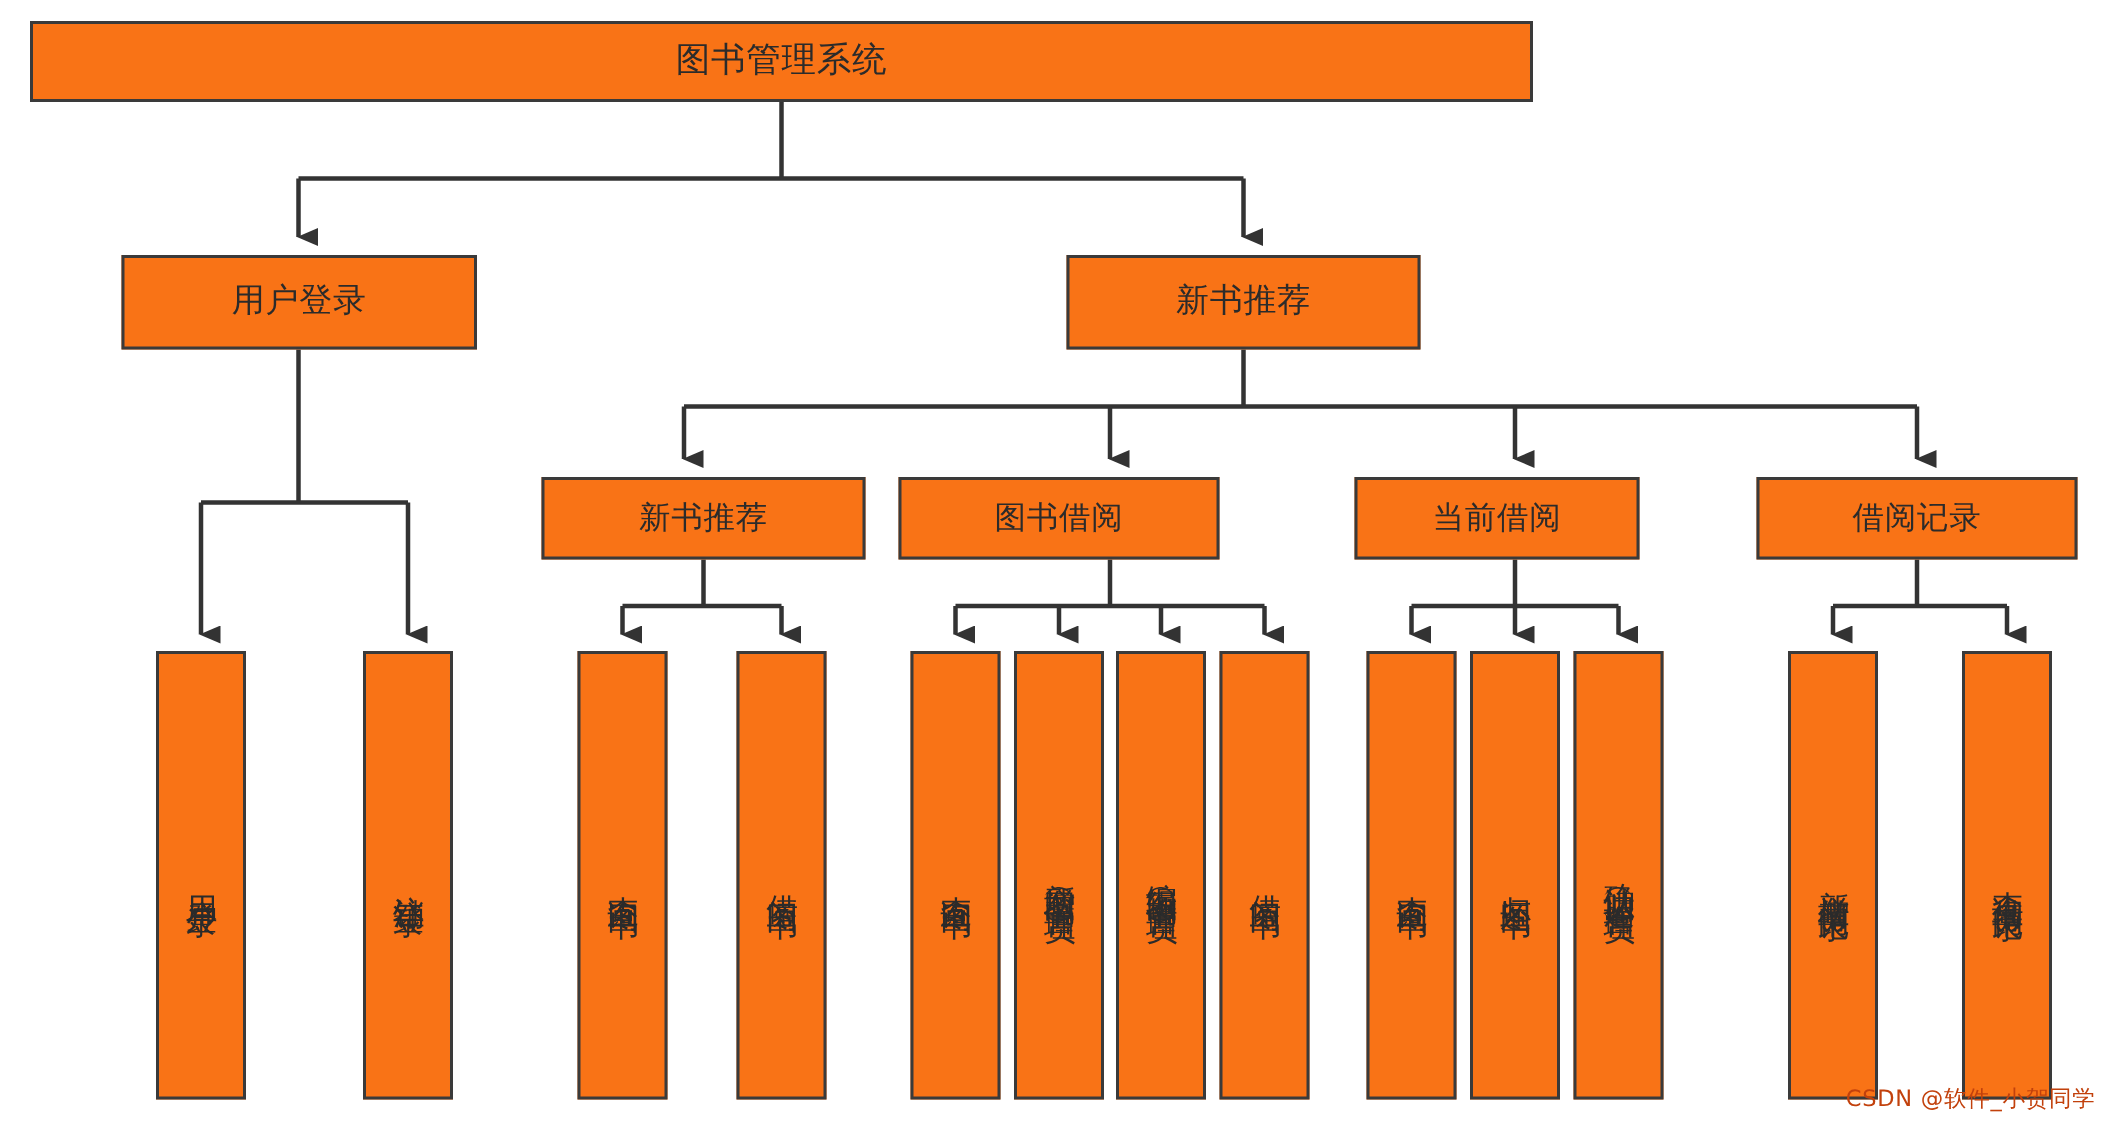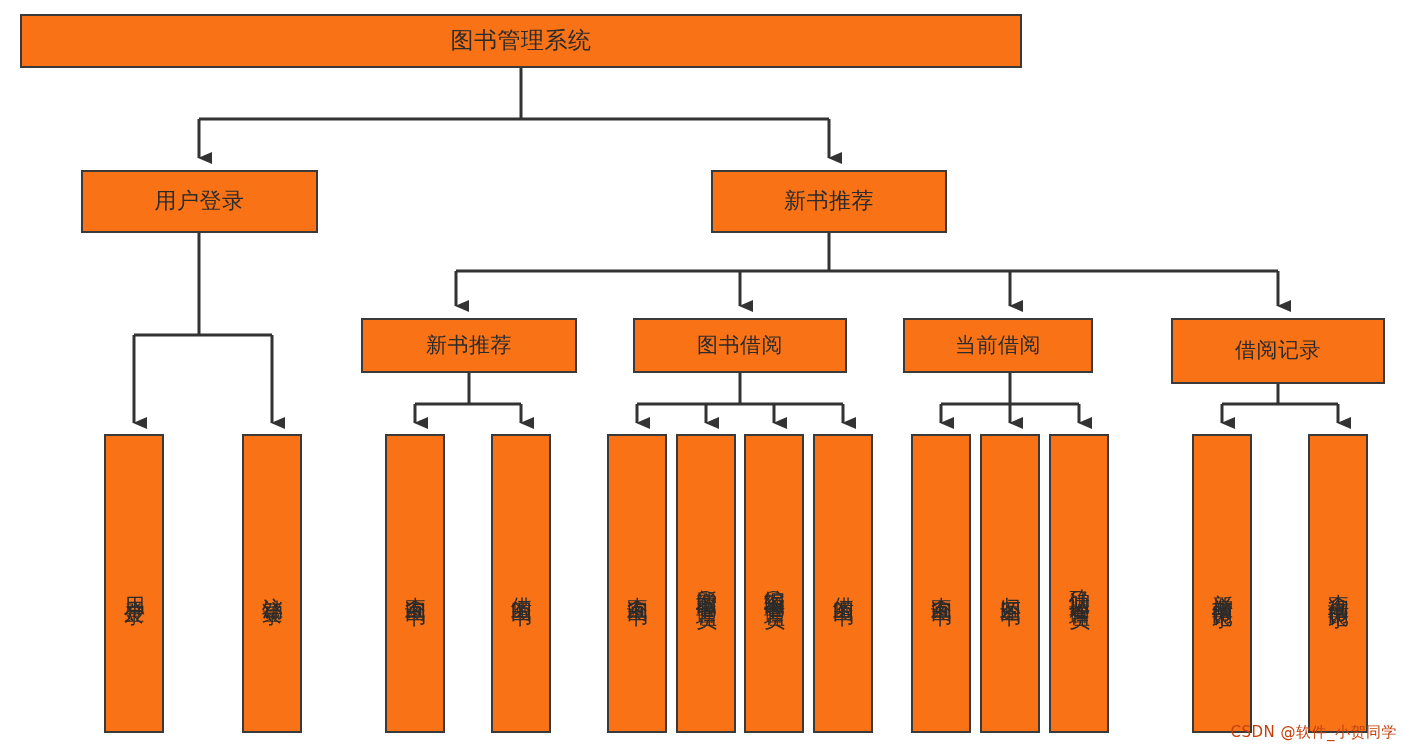--- a/index.html
+++ b/index.html
@@ -139,27 +139,27 @@
   <div class="node level1" style="left:81px; top:170px; width:237px; height:63px;">
     <span class="label">用户登录</span>
   </div>
   <div class="node level1" style="left:711px; top:170px; width:236px; height:63px;">
     <span class="label">新书推荐</span>
   </div>
 
   <div class="node level2" style="left:361px; top:318px; width:216px; height:55px;">
     <span class="label">新书推荐</span>
   </div>
-  <div class="node level2" style="left:633px; top:318px; width:214px; height:55px;">
+  <div class="node level2" style="left:599px; top:318px; width:214px; height:55px;">
     <span class="label">图书借阅</span>
   </div>
   <div class="node level2" style="left:903px; top:318px; width:190px; height:55px;">
     <span class="label">当前借阅</span>
   </div>
-  <div class="node level2" style="left:1171px; top:318px; width:214px; height:66px;">
+  <div class="node level2" style="left:1171px; top:318px; width:214px; height:55px;">
     <span class="label">借阅记录</span>
   </div>
 
   <div class="node leaf" style="left:104px; top:434px; width:60px; height:299px;">
     <span class="label">用户登录</span>
   </div>
   <div class="node leaf" style="left:242px; top:434px; width:60px; height:299px;">
     <span class="label">注销登录</span>
   </div>
 

